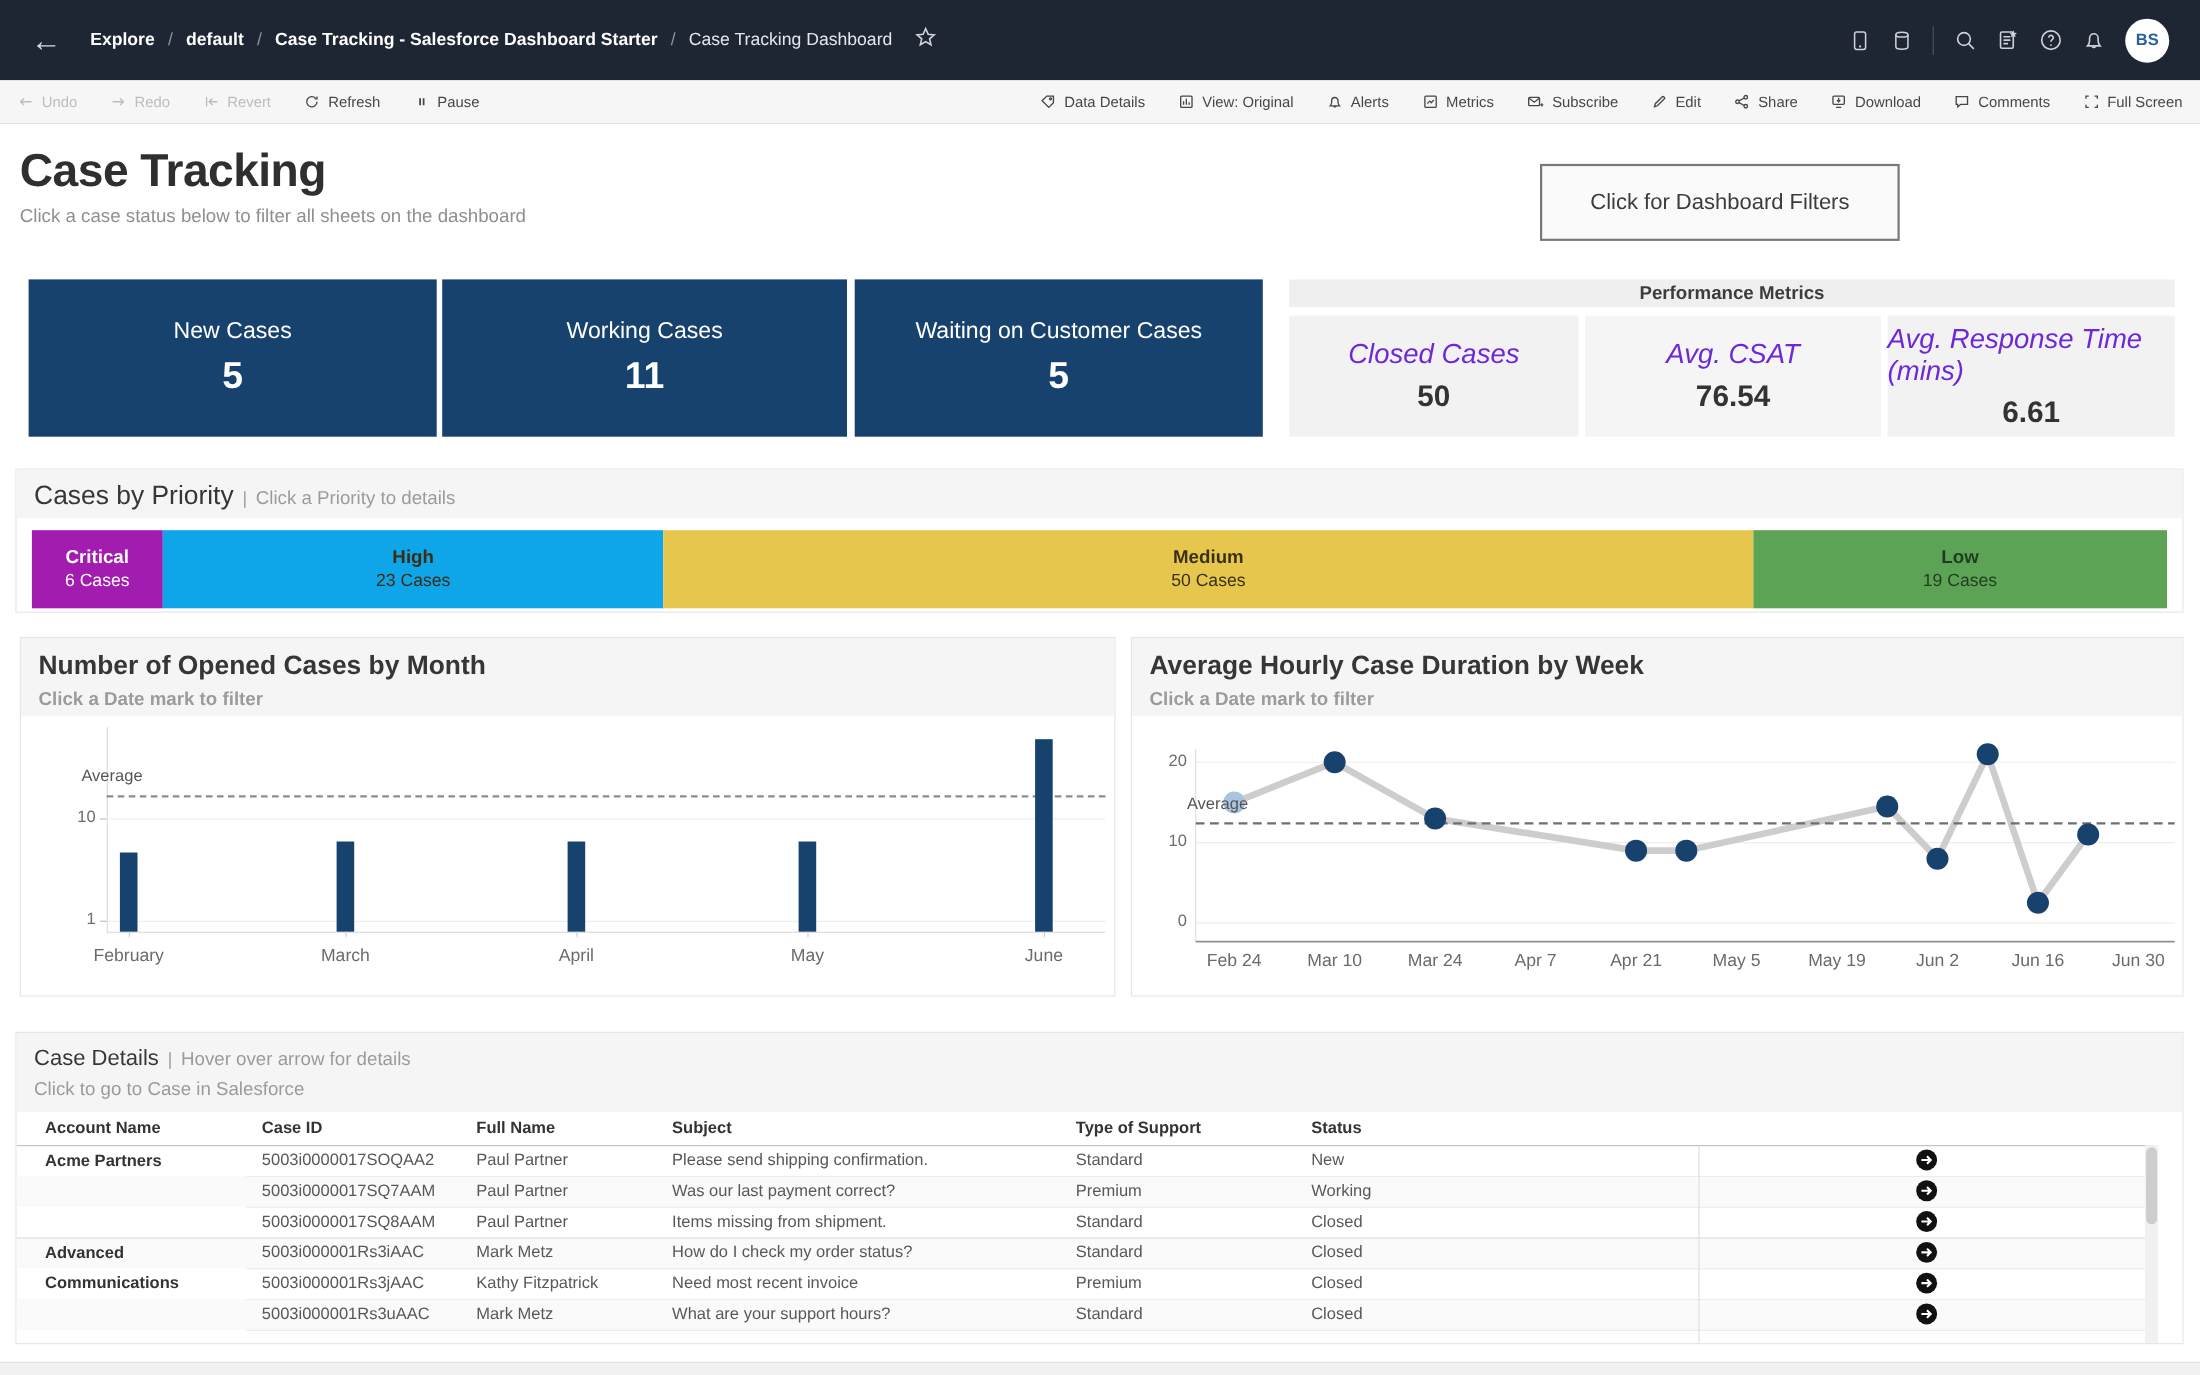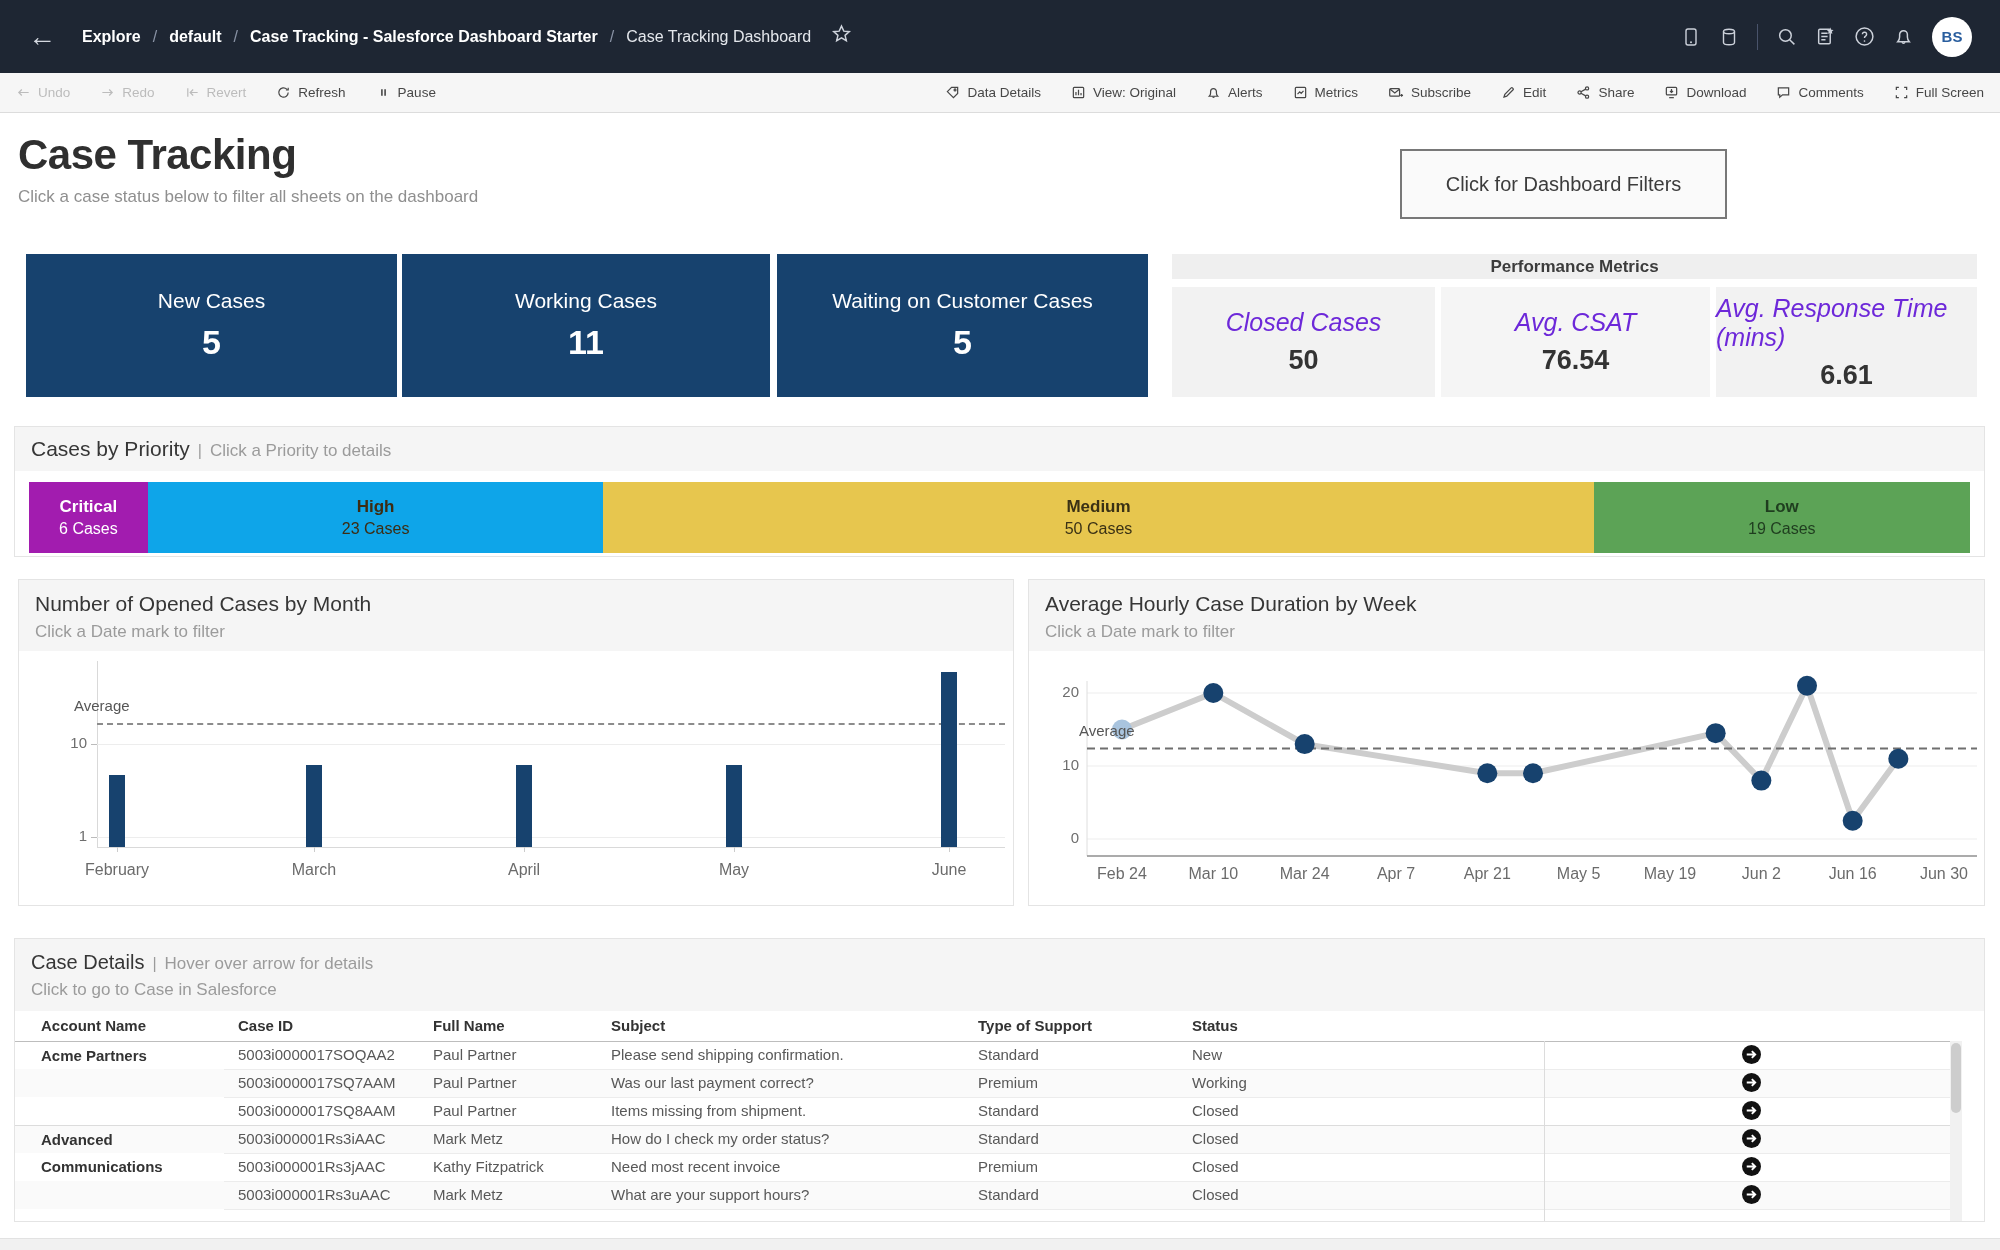--- a/index.html
+++ b/index.html
@@ -38,33 +38,33 @@
   .kpi .kl { font-size:21px; }
   .kpi .kv { font-size:34px; font-weight:700; }
 
   .perf-head { position:absolute; left:1172px; top:141px; width:805px; height:25px; background:#efefef; display:flex; align-items:center; justify-content:center; font-size:17px; font-weight:700; color:#3c3c3c; }
   .pcard { position:absolute; top:174px; height:110px; background:#f2f2f2; display:flex; flex-direction:column; align-items:center; justify-content:center; gap:8px; }
   .pcard .pl { font-size:25px; color:#6d28d9;font-style:italic; }
   .pcard .pv { font-size:27px; font-weight:700; color:#333; }
 
   .section { position:absolute; border:1px solid #e4e4e4; background:#fff; }
   .sec-head { background:#f5f5f5; padding:12px 0 0 16px; }
-  .sec-title { font-size:21px; color:#363636; }
+  .sec-title { font-size:24px; color:#363636; }
   .pipe { color:#9b9b9b; margin:0 8px; font-weight:400; }
   .sec-hint { font-size:17px; color:#9b9b9b; }
   .sec-sub { font-size:17px; color:#9b9b9b; margin-top:6px; }
 
   #priority-sec { left:14px; top:313px; width:1971px; height:131px; }
   #priority-sec .sec-head { height:44px; padding-top:10px; }
   #priority-bar { position:absolute; left:14px; right:14px; top:55px; height:71px; display:flex; }
   .pseg { height:100%; display:flex; flex-direction:column; align-items:center; justify-content:center; gap:3px; cursor:pointer; }
   .pseg .sl { font-weight:700; font-size:17px; }
   .pseg .sc { font-size:16px; }
 
-  .chart-box .sec-head { height:71px; }
+  .chart-box .sec-head { height:71px;font-weight:bold; }
   .chart-box .sec-head .ct { display:block; }
   #bar-sec { left:18px; top:466px; width:996px; height:327px; }
   #line-sec { left:1028px; top:466px; width:957px; height:327px; }
   .plot { position:absolute; left:0; right:0; top:71px; bottom:0; overflow:hidden; }
   .tick-label { position:absolute; font-size:15px; color:#6e6e6e; text-align:right; }
   .x-label { position:absolute; font-size:16px; color:#6b6b6b; text-align:center; }
   .gridline { position:absolute; height:1px; background:#ededed; }
   .avg-line { position:absolute; border-top:2px dashed #8c8c8c; }
   .avg-label { position:absolute; font-size:15px; color:#565656; }
   .bar { position:absolute; width:16px; cursor:pointer; }

